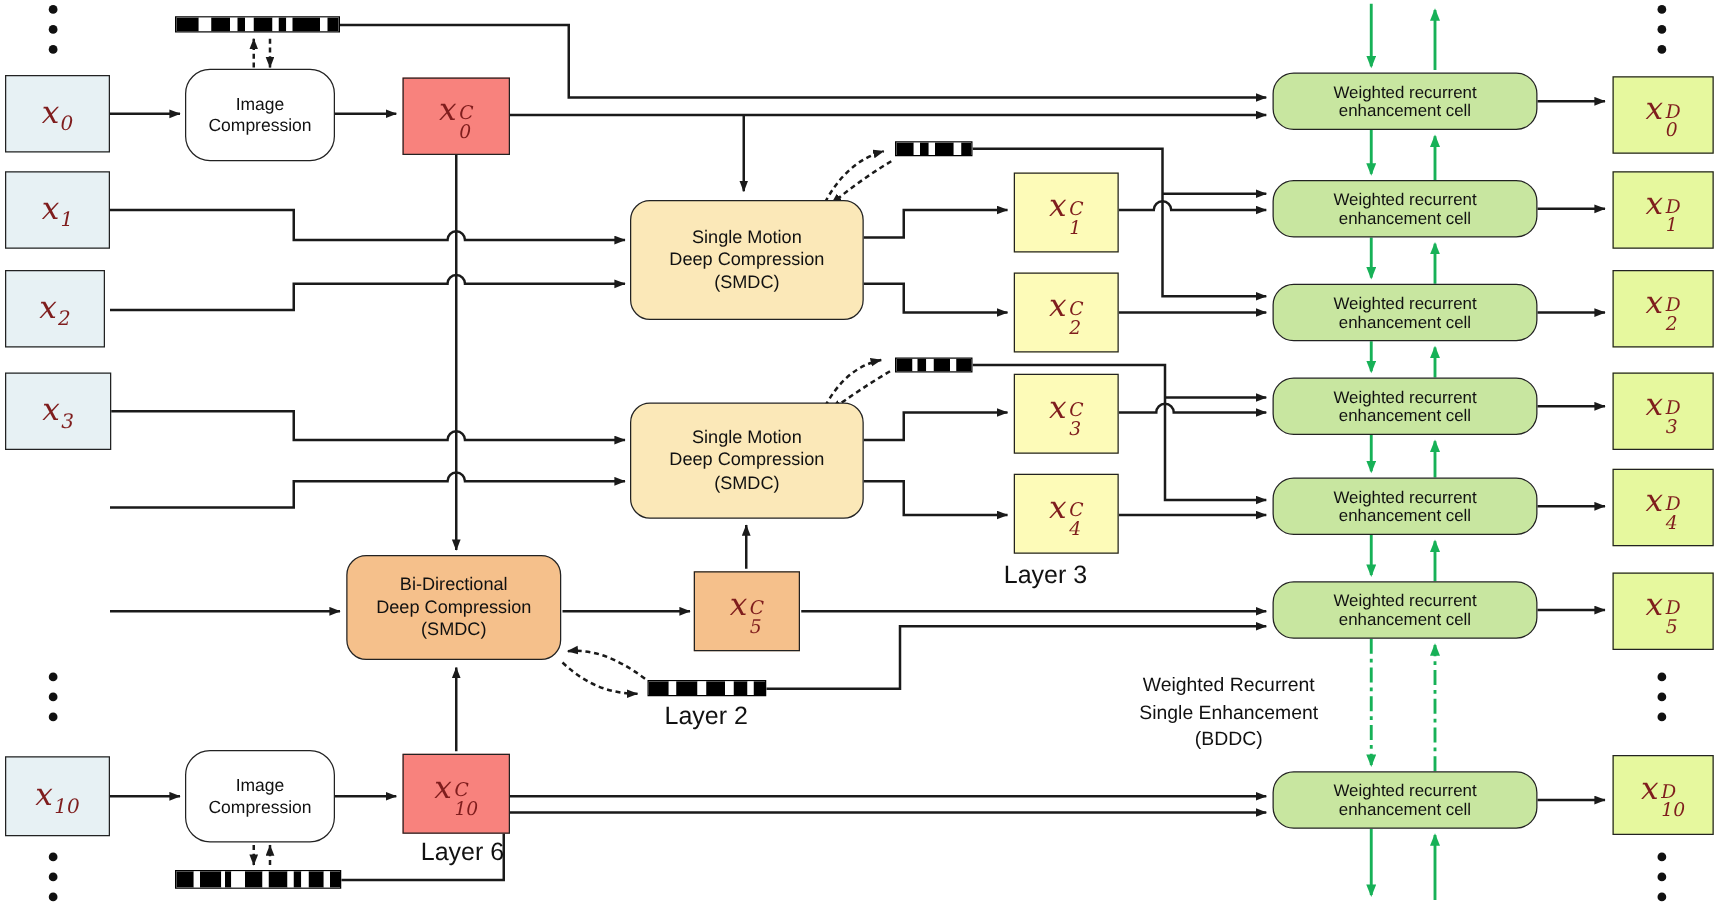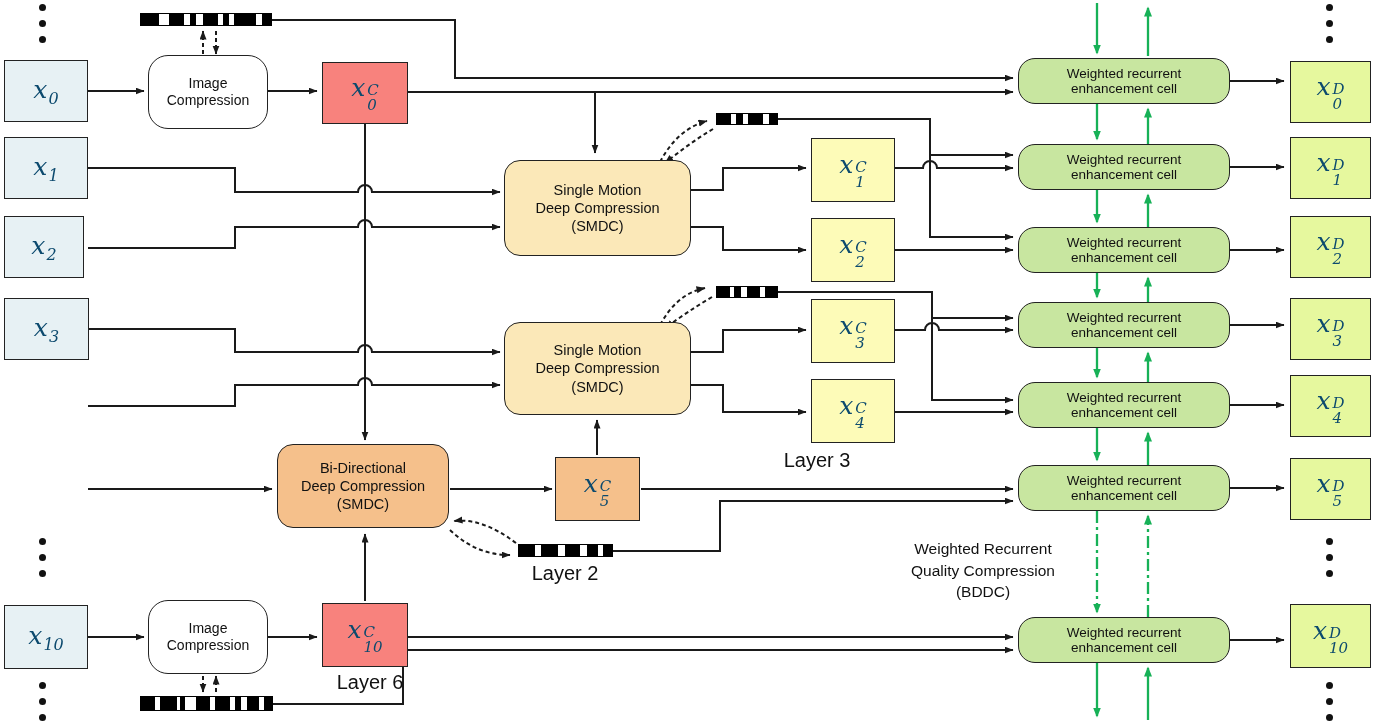--- a/index.html
+++ b/index.html
@@ -1,21 +1,21 @@
 <!DOCTYPE html>
 <html><head>
 <meta charset="utf-8">
 <style>
   html,body{margin:0;padding:0;background:#ffffff;}
   #stage{position:relative;width:1373px;height:725px;background:#fff;overflow:hidden;
          font-family:"Liberation Sans",sans-serif;}
   #wires{position:absolute;left:0;top:0;width:1373px;height:725px;}
   .box{position:absolute;box-sizing:border-box;border:1.7px solid #222;
        display:flex;align-items:center;justify-content:center;text-align:center;background:#fff;}
-  .math{font-family:"DejaVu Serif","Liberation Serif",serif;font-style:italic;font-size:25px;color:#0c4a6e;}
+  .math{font-family:"DejaVu Serif","Liberation Serif",serif;font-style:italic;font-size:25px;color:#7f1d1d;}
   .sb{font-size:16px;font-style:italic;vertical-align:-6px;margin-left:1px;}
   .ss{display:inline-flex;flex-direction:column;align-items:flex-start;justify-content:center;
       font-size:15px;line-height:1.0;margin-left:2px;transform:translateY(-1px);}
   .ss span{font-style:italic;}
   .lbl{position:absolute;color:#111;}
   .txt-sm{font-size:13.5px;line-height:1.12;color:#111;}
   .txt-md{font-size:14px;line-height:1.25;color:#111;}
   .layerlbl{font-size:20px;}
   .cell{border-radius:17px;}
   .rounded{border-radius:16px;}
@@ -390,20 +390,20 @@
     </div>
   <div class="box" style="left:1290px;top:604px;width:81px;height:64px;background:#e6f89e">
       <span class="math"><span>x</span><span class="ss">
           <span>D</span>
           <span>10</span>
         </span></span>
     </div>
 
   <div class="lbl layerlbl" style="left:320px;top:671px;width:100px;text-align:center">Layer 6</div>
   <div class="lbl layerlbl" style="left:515px;top:562px;width:100px;text-align:center">Layer 2</div>
-  <div class="lbl layerlbl" style="left:767px;top:449px;width:100px;text-align:center">Layer 3</div>
+  <div class="lbl layerlbl" style="left:803px;top:449px;width:100px;">Layer 3</div>
   <div class="lbl wrqe" style="left:880px;top:538px;width:206px">
     <div>Weighted Recurrent</div>
-    <div>Quality Compression</div>
+    <div>Single Enhancement</div>
     <div>(BDDC)</div>
   </div>
 
 </div>
 
 </body></html>

